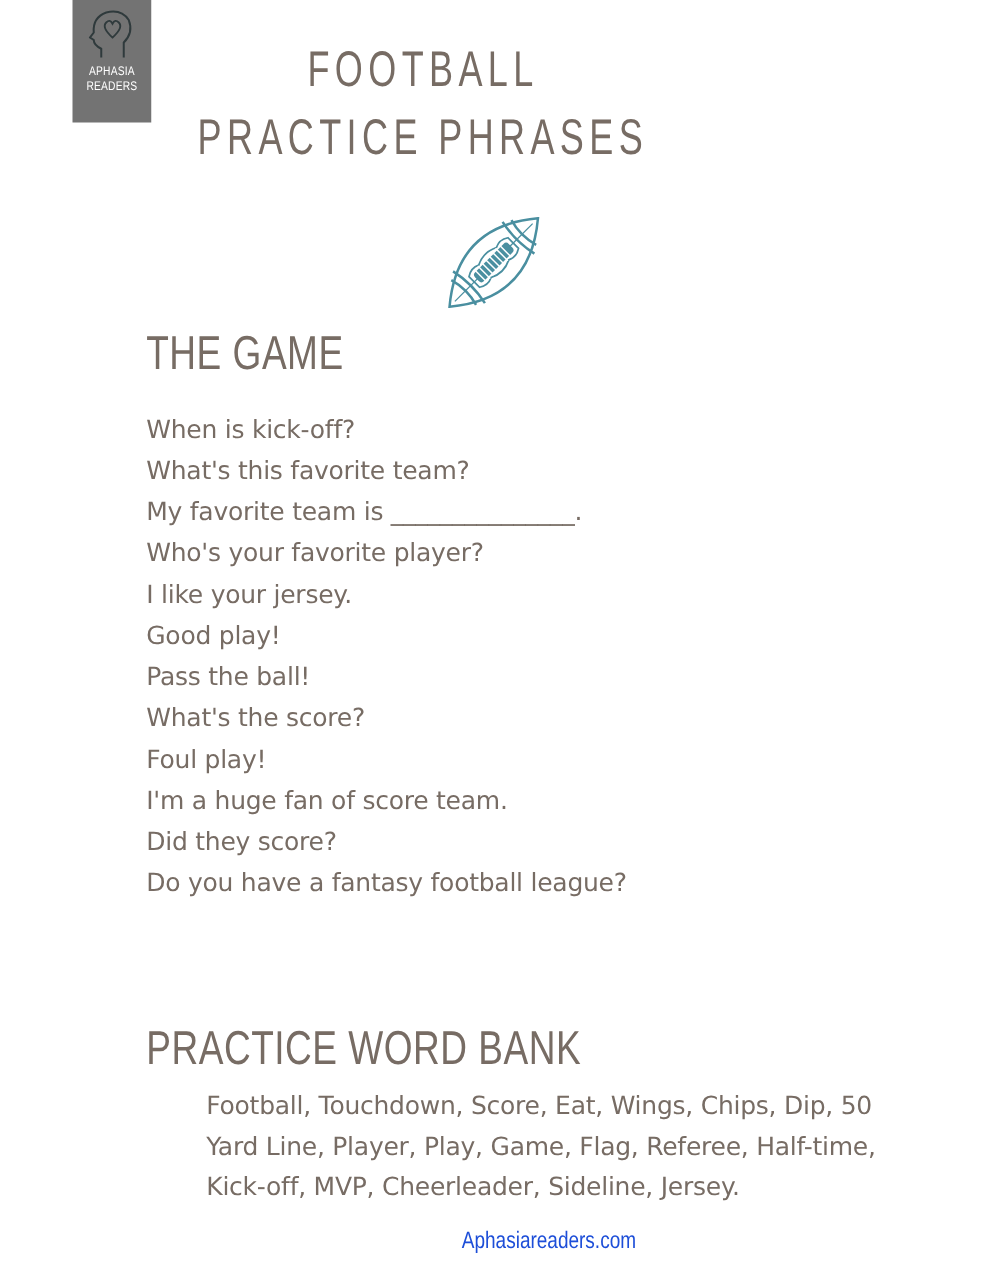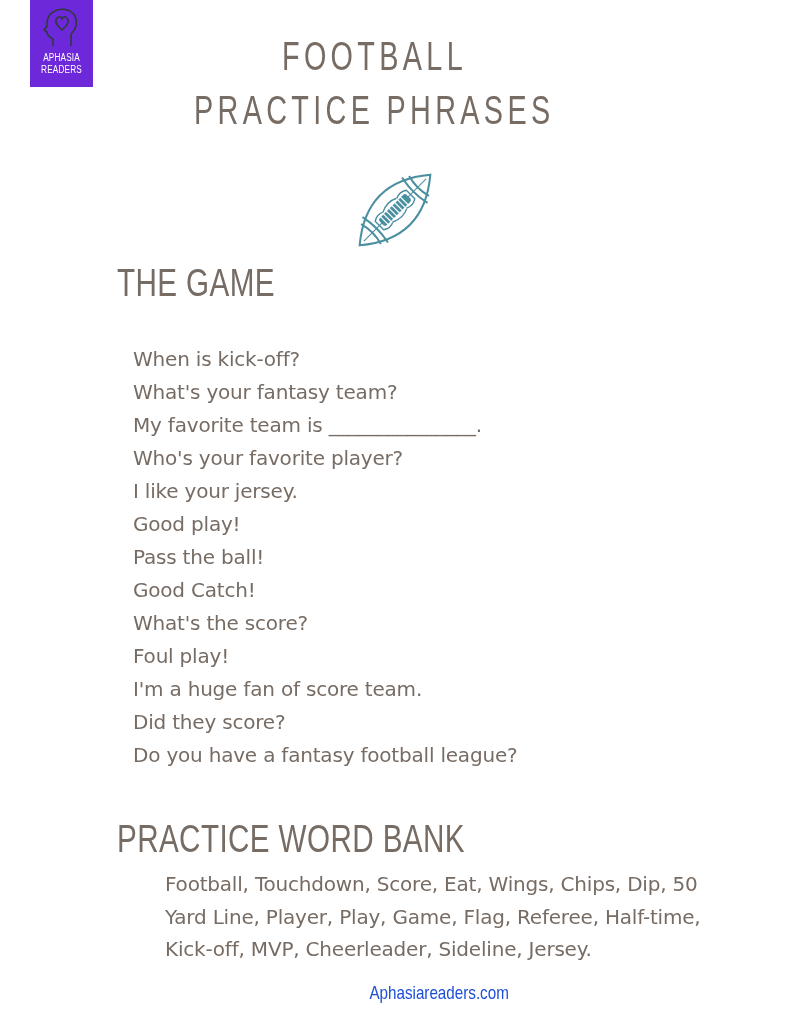--- a/index.html
+++ b/index.html
@@ -1,32 +1,32 @@
 <!DOCTYPE html>
 <html><head>
 <meta charset="utf-8">
 <style>
   html, body { margin:0; padding:0; }
   body { width:791px; height:1024px; background:#ffffff; position:relative; overflow:hidden;
          font-family:"DejaVu Sans", sans-serif; color:#776c64; }
-  .logo { position:absolute; left:30px; top:0; width:63px; height:87px; background:#6d28d9; }
+  .logo { position:absolute; left:58px; top:0; width:63px; height:98px; background:#737373; }
   .logo svg { position:absolute; left:13px; top:6px; }
   .logo-text { position:absolute; left:0; top:52px; width:63px; text-align:center; color:#ffffff;
                font-family:"Liberation Sans", sans-serif; font-size:10px; line-height:12px; transform:scaleX(0.82);
                letter-spacing:0.2px; }
   .title { position:absolute; left:0; width:677px; text-align:center; font-family:"Liberation Sans", sans-serif;
-           color:#776c64; letter-spacing:6px; font-size:40px;padding-left:36px; }
+           color:#776c64; letter-spacing:6px; font-size:40px; }
   .title span { display:inline-block; transform:scaleX(0.72); transform-origin:center; }
   .t1 { top:34px; } .t2 { top:88px; }
   .ball { position:absolute; left:343px; top:158px; }
   .h2 { position:absolute; left:117px; font-family:"Liberation Sans", sans-serif; font-size:38px; color:#776c64;
         transform:scaleX(0.78); transform-origin:left; letter-spacing:0.5px; white-space:nowrap; }
   .h-game { top:262px; }
   .h-bank { top:818px; }
-  .phrases { position:absolute; left:117px; top:327px; list-style:none; margin:16px; padding:0; }
+  .phrases { position:absolute; left:117px; top:327px; list-style:none; margin:0; padding:0; }
   .phrases li { font-size:20px; height:33px; line-height:33px; white-space:nowrap; color:#776c64; letter-spacing:-0.2px; }
   .bank { position:absolute; left:117px; top:868px; width:560px; font-size:20px; line-height:32.5px; color:#776c64; letter-spacing:-0.2px;margin-left:48px; }
   .footer { position:absolute; left:0; top:982px; width:791px; text-align:center; font-family:"Liberation Sans", sans-serif;
             font-size:19px; color:#1d4ed8;margin-left:44px; }
   .footer span { display:inline-block; transform:scaleX(0.8); }
 </style>
 </head>
 <body>
 
 <div class="logo">
@@ -63,27 +63,26 @@
       <line x1="61" y1="45" x2="61" y2="59"></line>
         <line x1="65" y1="45" x2="65" y2="59"></line>
     </g>
   </g>
 </svg>
 
 <div class="h2 h-game">THE GAME</div>
 
 <ul class="phrases">
   <li>When is kick-off?</li>
-  <li>What's your fantasy team?</li>
+  <li>What's this favorite team?</li>
   <li>My favorite team is _______________.</li>
   <li>Who's your favorite player?</li>
   <li>I like your jersey.</li>
   <li>Good play!</li>
   <li>Pass the ball!</li>
-  <li>Good Catch!</li>
   <li>What's the score?</li>
   <li>Foul play!</li>
   <li>I'm a huge fan of score team.</li>
   <li>Did they score?</li>
   <li>Do you have a fantasy football league?</li>
 </ul>
 
 <div class="h2 h-bank">PRACTICE WORD BANK</div>
 
 <div class="bank">Football, Touchdown, Score, Eat, Wings, Chips, Dip, 50 Yard Line, Player, Play, Game, Flag, Referee, Half-time, Kick-off, MVP, Cheerleader, Sideline, Jersey.</div>

